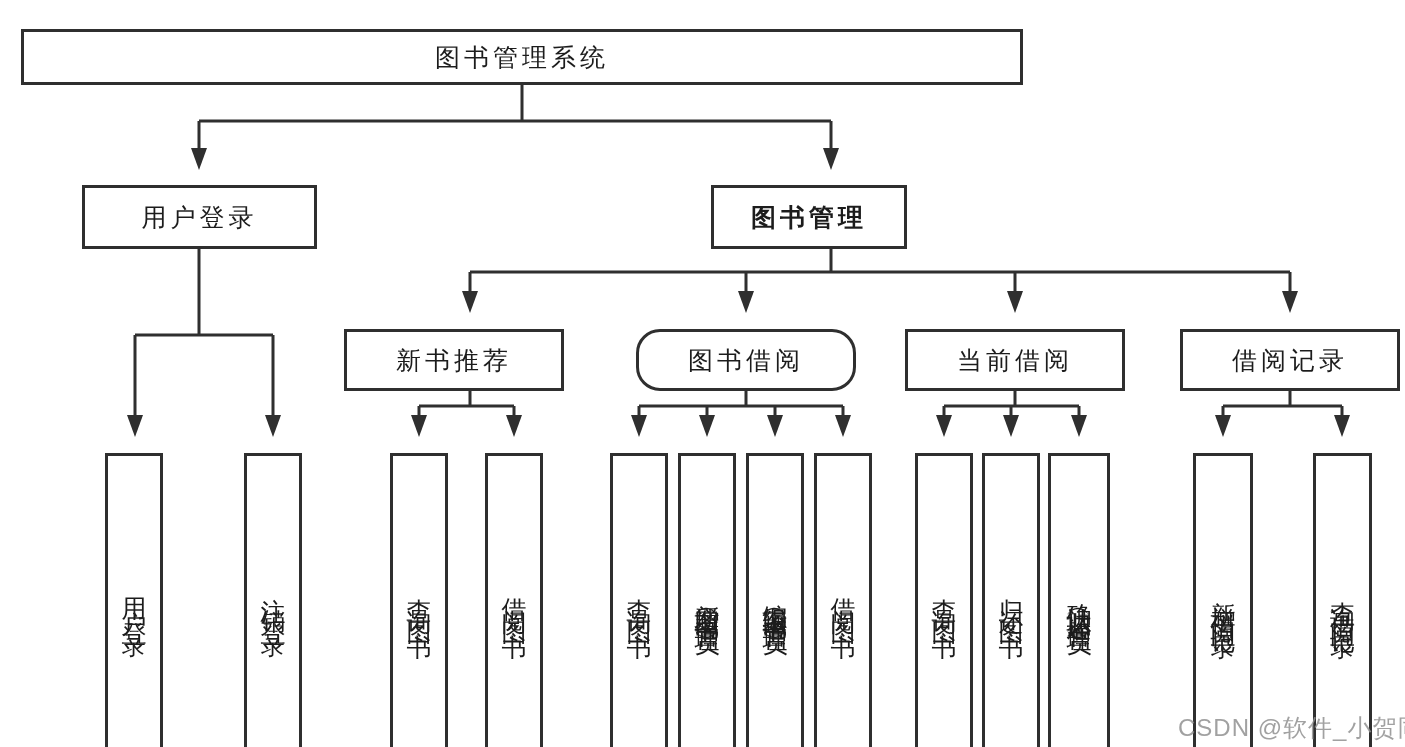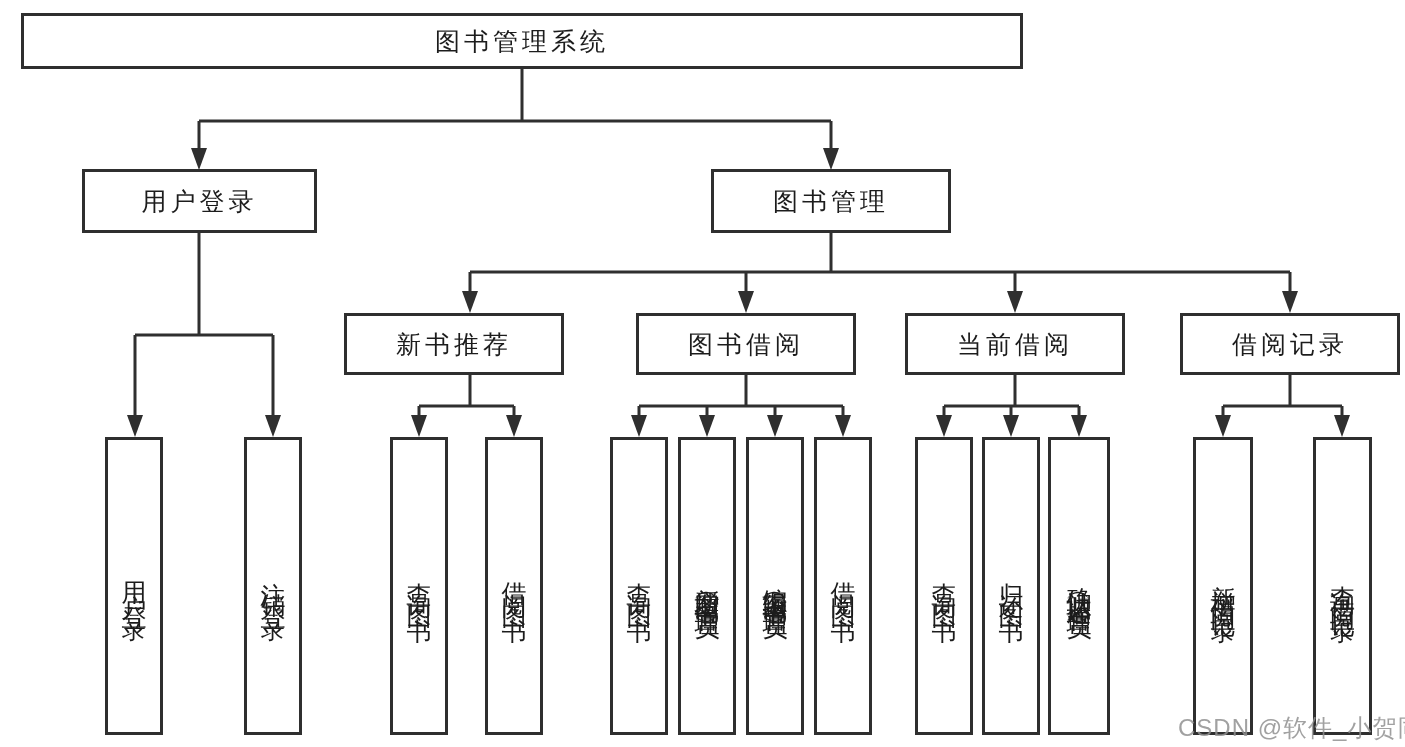--- a/index.html
+++ b/index.html
@@ -14,20 +14,21 @@
   .edges { position: absolute; left: 0; top: 0; }
   .box {
     position: absolute;
     box-sizing: border-box;
     border: 3px solid #2f2f2f;
     background: #ffffff;
     display: flex;
     align-items: center;
     justify-content: center;
     color: #1c1c1c;
+    margin-top: 16px;
   }
   .h-box { font-size: 25px; letter-spacing: 4px; white-space: nowrap; }
   .v-box span {
     writing-mode: vertical-rl;
     text-orientation: mixed;
     font-size: 25px;
     line-height: 1;
     white-space: nowrap;
   }
   .v-box.s-wide span   { letter-spacing: 12px; }
@@ -82,28 +83,28 @@
     </g>
   </svg>
 
   <div class="box h-box" style="left:21px; top:13px; width:1002px; height:56px;">
     <span>图书管理系统</span>
   </div>
 
   <div class="box h-box" style="left:82px; top:169px; width:235px; height:64px;">
     <span>用户登录</span>
   </div>
-  <div class="box h-box" style="left:711px; top:169px; width:240px; height:64px;">
+  <div class="box h-box" style="left:711px; top:169px; width:196px; height:64px;font-weight:bold;">
     <span>图书管理</span>
   </div>
 
   <div class="box h-box" style="left:344px; top:313px; width:220px; height:62px;">
     <span>新书推荐</span>
   </div>
-  <div class="box h-box" style="left:636px; top:313px; width:220px; height:62px;">
+  <div class="box h-box" style="left:636px; top:313px; width:220px; height:62px;border-radius:24px;">
     <span>图书借阅</span>
   </div>
   <div class="box h-box" style="left:1180px; top:313px; width:220px; height:62px;">
     <span>借阅记录</span>
   </div>
   <div class="box h-box" style="left:905px; top:313px; width:220px; height:62px;">
     <span>当前借阅</span>
   </div>
 
   <div class="box v-box s-wide" style="left:105px; top:437px; width:58px; height:298px;">

